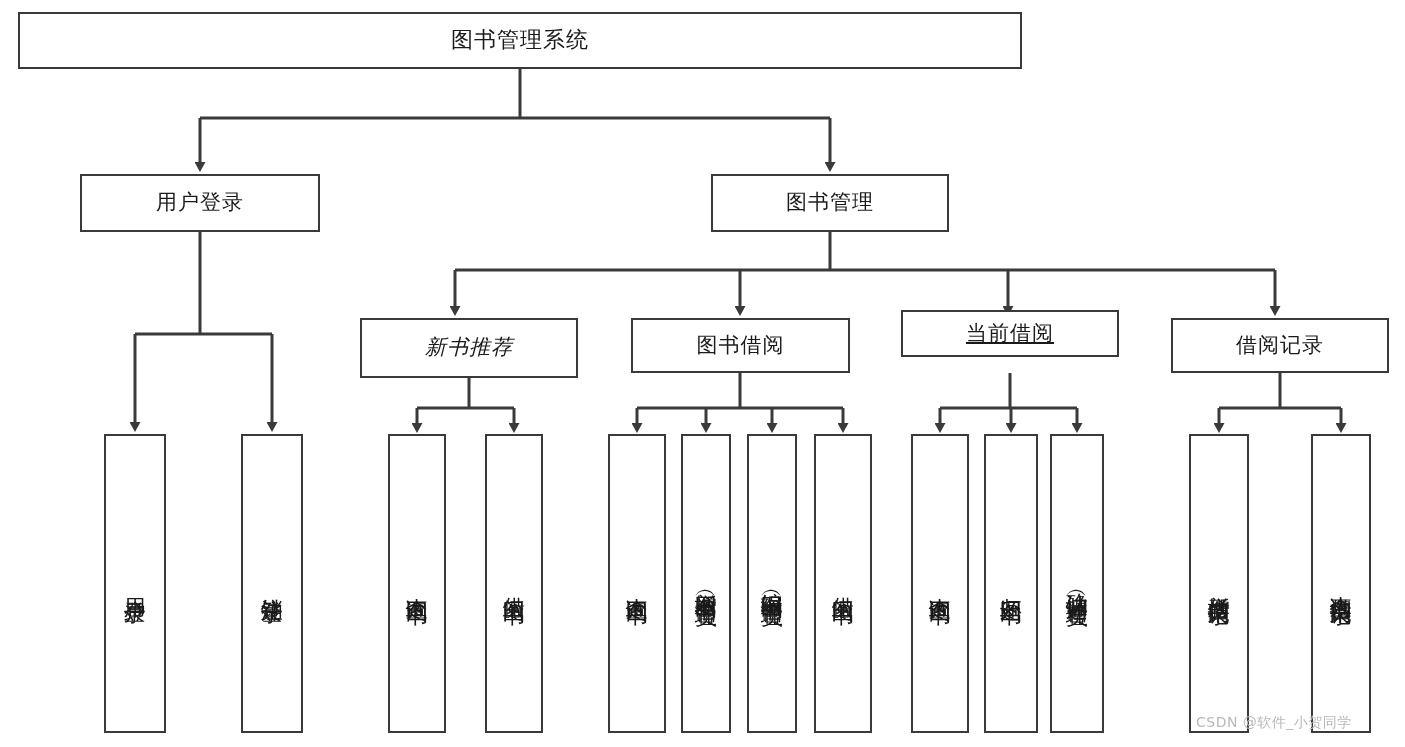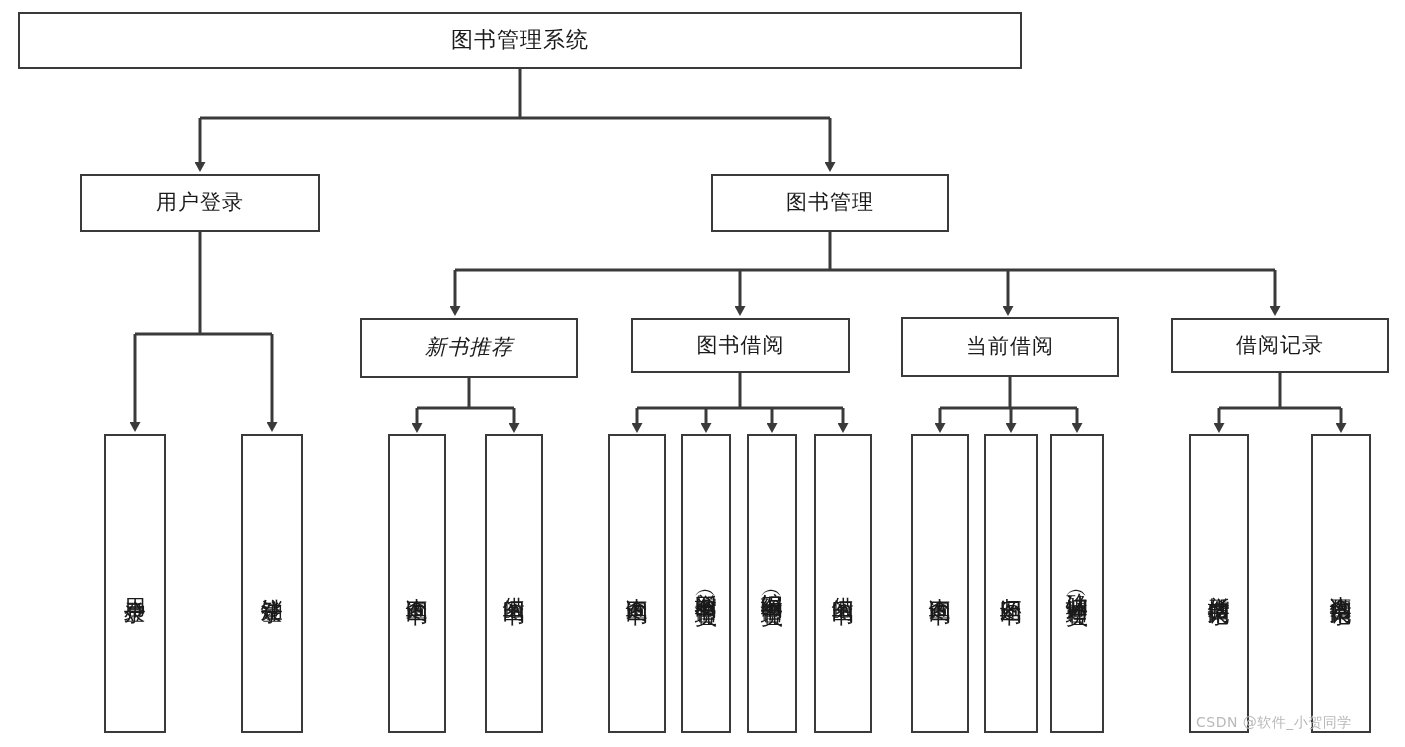--- a/index.html
+++ b/index.html
@@ -116,21 +116,21 @@
     </g>
   </svg>
 
   <div class="node horizontal root" style="left: 18px; top: 12px; width: 1004px; height: 57px;">图书管理系统</div>
 
   <div class="node horizontal" style="left: 80px; top: 174px; width: 240px; height: 58px;">用户登录</div>
   <div class="node horizontal" style="left: 711px; top: 174px; width: 238px; height: 58px;">图书管理</div>
 
   <div class="node horizontal" style="left: 360px; top: 318px; width: 218px; height: 60px; font-style: italic;">新书推荐</div>
   <div class="node horizontal" style="left: 631px; top: 318px; width: 219px; height: 55px;">图书借阅</div>
-  <div class="node horizontal" style="left: 901px; top: 317px; width: 218px; height: 60px;">当前借阅</div>
+  <div class="node horizontal" style="left: 901px; top: 310px; width: 218px; height: 47px; text-decoration: underline;">当前借阅</div>
   <div class="node horizontal" style="left: 1171px; top: 318px; width: 218px; height: 55px;">借阅记录</div>
 
   <div class="node vertical" style="left: 104px; top: 434px; width: 62px; height: 299px;">用户登录</div>
   <div class="node vertical" style="left: 241px; top: 434px; width: 62px; height: 299px;">注销登录</div>
   <div class="node vertical" style="left: 388px; top: 434px; width: 58px; height: 299px;">查询图书</div>
   <div class="node vertical" style="left: 485px; top: 434px; width: 58px; height: 299px;">借阅图书</div>
   <div class="node vertical" style="left: 608px; top: 434px; width: 58px; height: 299px;">查询图书</div>
   <div class="node vertical" style="left: 681px; top: 434px; width: 50px; height: 299px;">新增图书（管理员）</div>
   <div class="node vertical" style="left: 747px; top: 434px; width: 50px; height: 299px;">编辑图书（管理员）</div>
   <div class="node vertical" style="left: 814px; top: 434px; width: 58px; height: 299px;">借阅图书</div>

